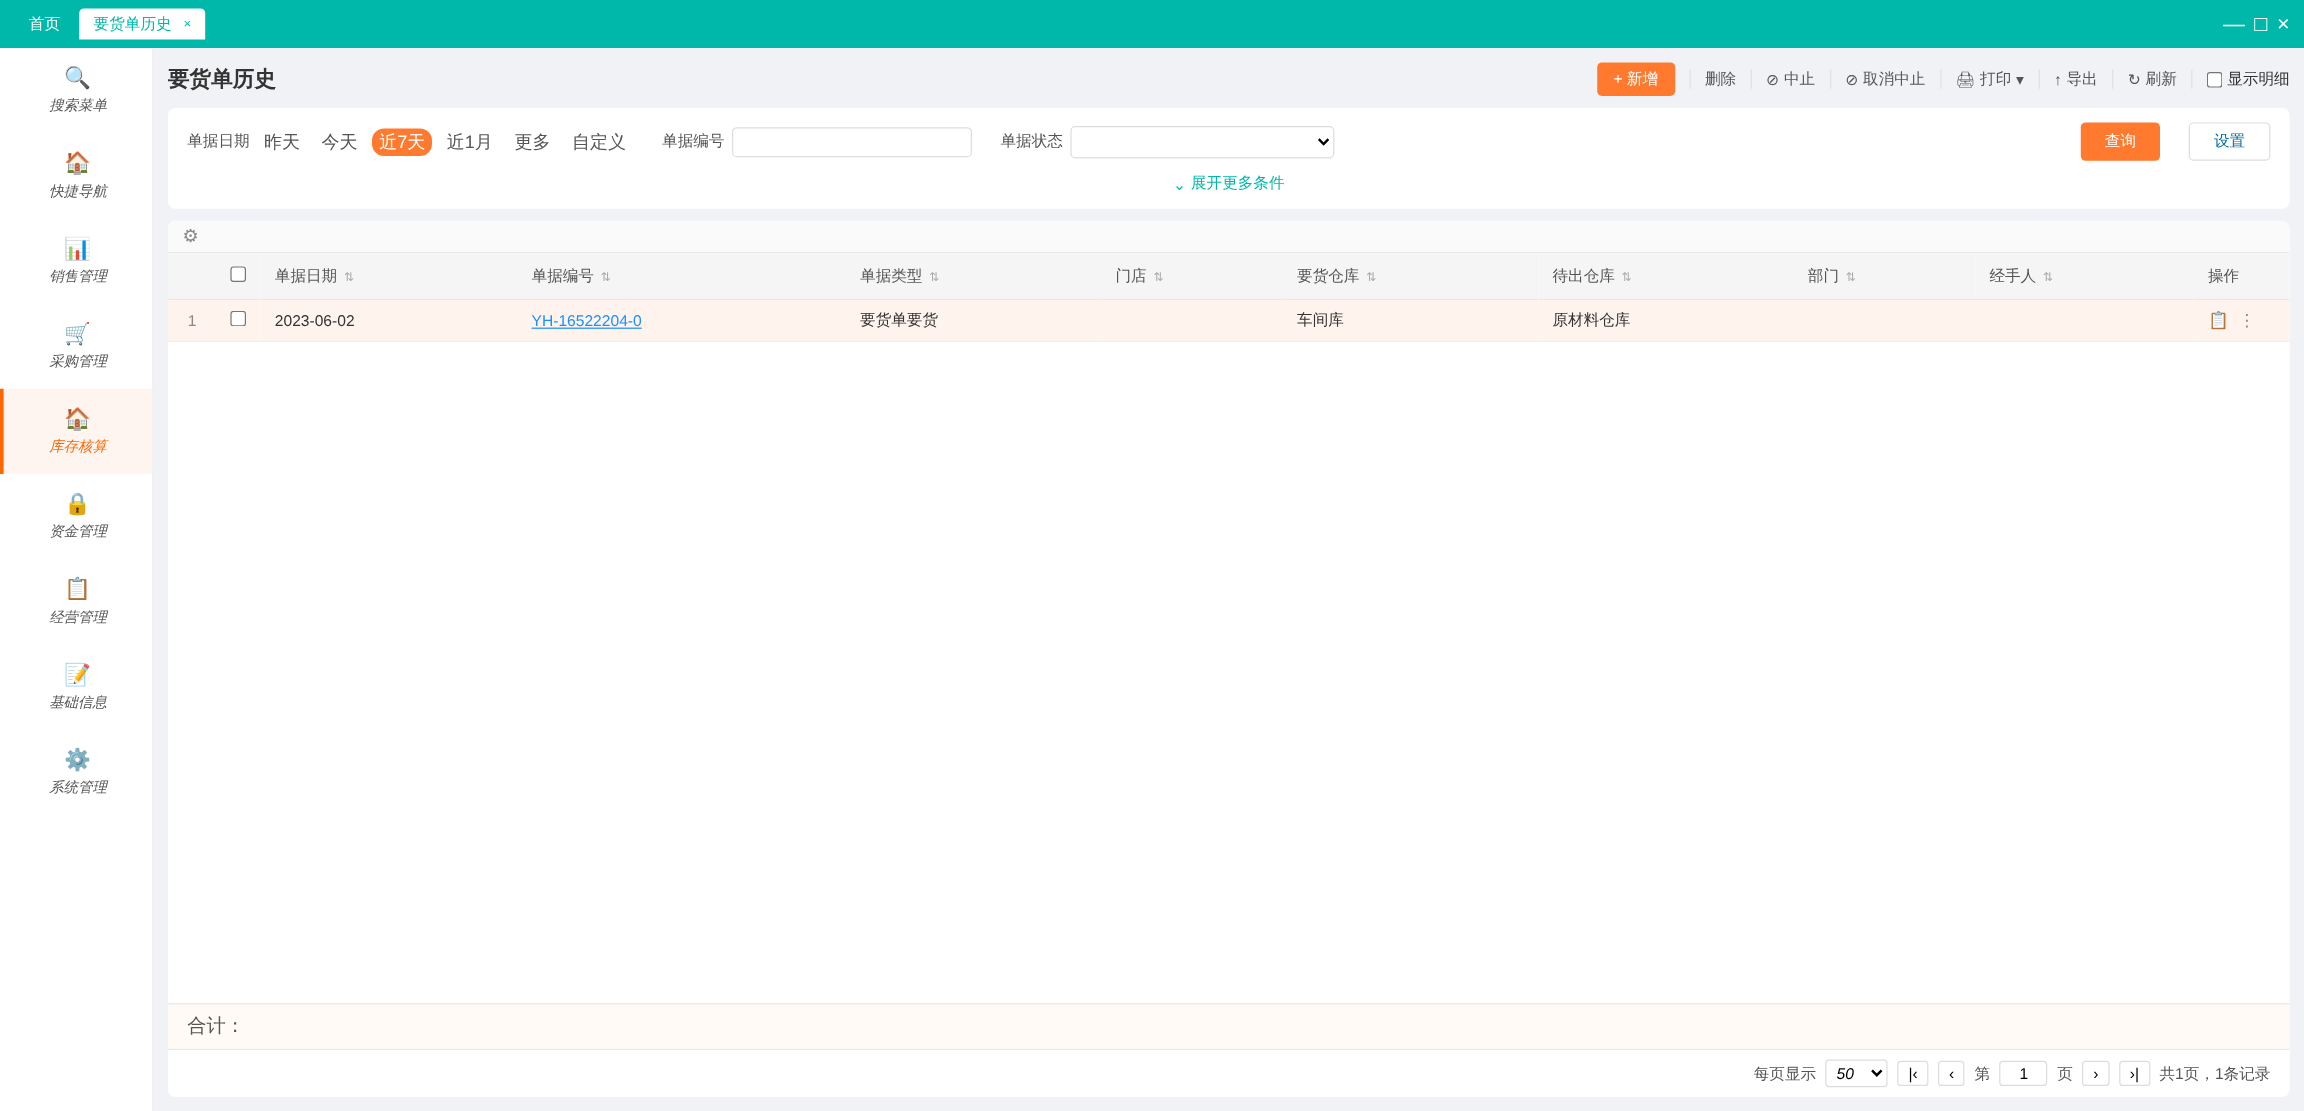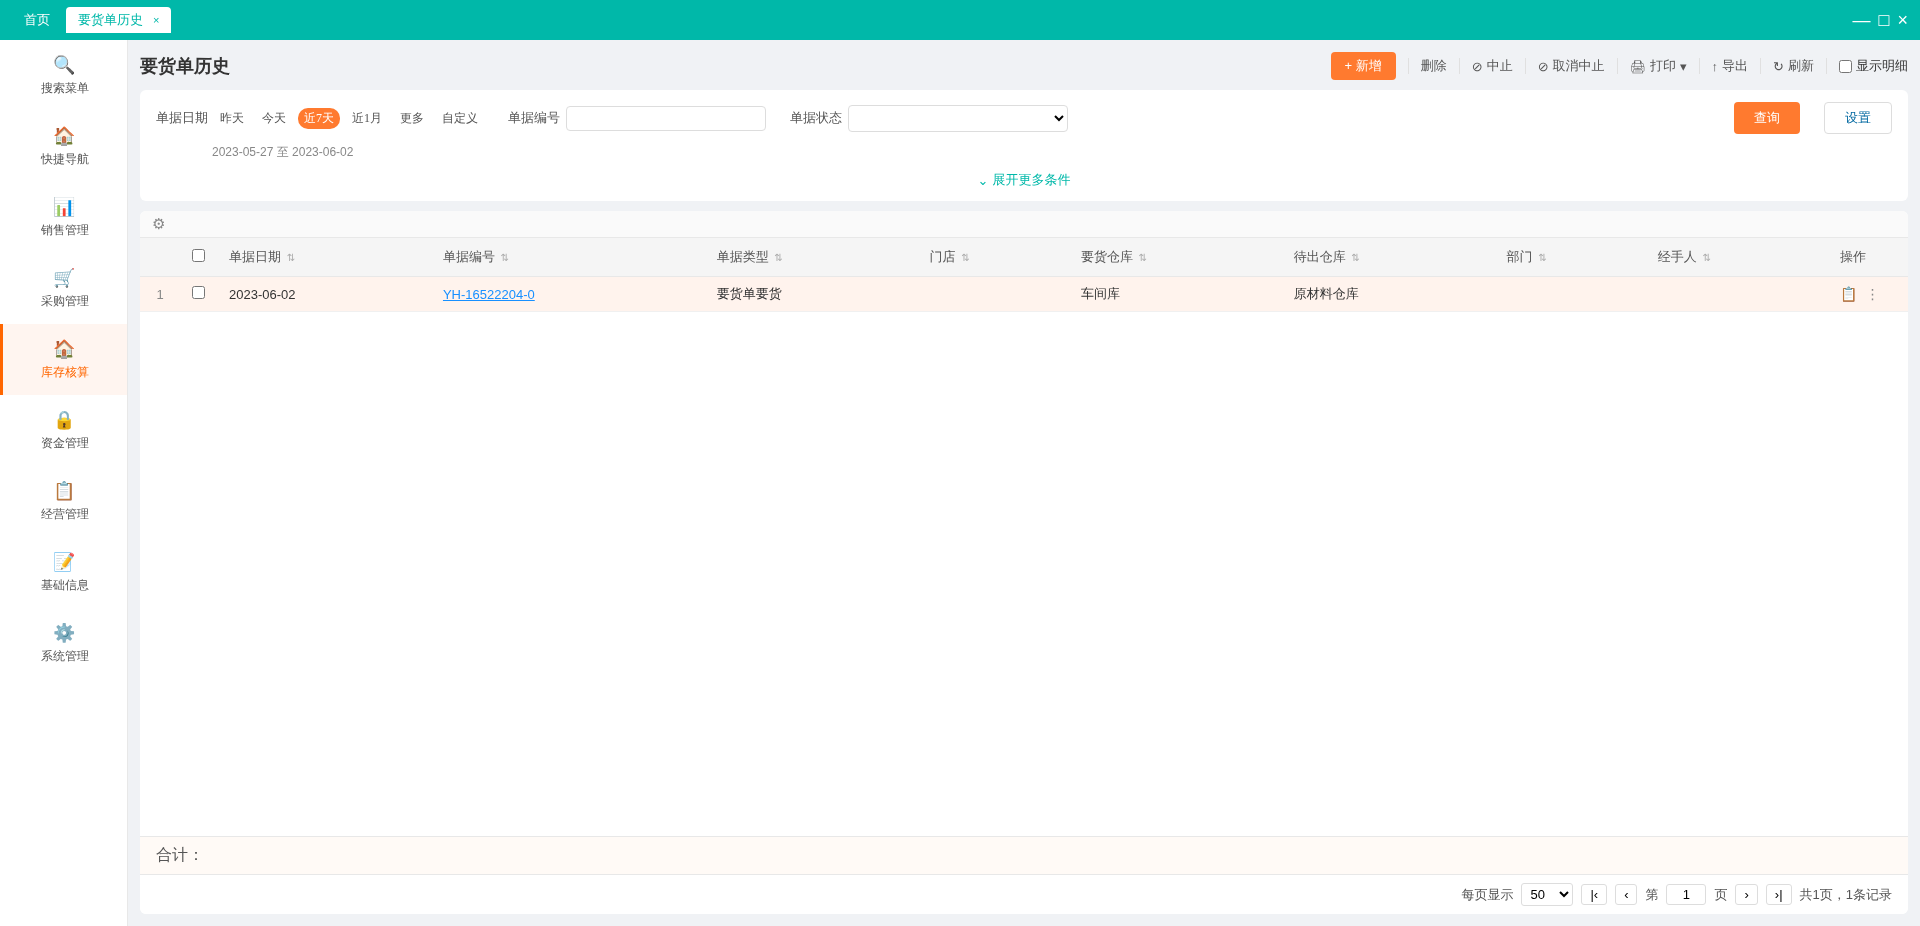--- a/index.html
+++ b/index.html
@@ -16,39 +16,39 @@
     .top-bar-actions span { cursor: pointer; }
 
     
     .main-layout { display: flex; flex: 1; overflow: hidden; }
 
     
     .sidebar { width: 128px; background: #fff; border-right: 1px solid #e8e8e8; display: flex; flex-direction: column; flex-shrink: 0; overflow-y: auto; }
     .sidebar-item { display: flex; flex-direction: column; align-items: center; padding: 14px 8px; cursor: pointer; gap: 4px; font-size: 12px; color: #555; border-left: 3px solid transparent; }
     .sidebar-item.active { background: #fff5f0; color: #ff6600; border-left: 3px solid #ff6600; }
     .sidebar-item .icon { font-size: 18px; }
-    .sidebar-item-label { font-size: 12px; }
+    .sidebar-item-label { font-size: 12px; font-style: italic; }
 
     
     .content { flex: 1; display: flex; flex-direction: column; overflow: hidden; background: #f0f2f5; padding: 12px; gap: 10px; }
 
     
     .page-header { display: flex; align-items: center; justify-content: space-between; }
     .page-title { font-size: 18px; font-weight: bold; color: #333; }
     .header-actions { display: flex; align-items: center; gap: 12px; }
     .header-btn { display: flex; align-items: center; gap: 4px; cursor: pointer; font-size: 13px; color: #555; }
     .divider-v { width: 1px; height: 16px; background: #e0e0e0; }
 
     
     .filter-bar { background: #fff; border-radius: 6px; padding: 12px 16px; display: flex; flex-direction: column; gap: 10px; }
     .filter-row { display: flex; align-items: center; gap: 24px; flex-wrap: wrap; }
     .filter-item { display: flex; align-items: center; gap: 6px; }
     .filter-label { color: #555; font-size: 13px; white-space: nowrap; }
     .filter-date-tabs { display: flex; gap: 6px; align-items: center; }
-    .date-tab { cursor: pointer; font-size: 12px; color: #555; padding: 2px 6px; border-radius: 10px; font-family: Liberation Serif, serif; }
+    .date-tab { cursor: pointer; font-size: 15px; color: #555; padding: 2px 6px; border-radius: 10px; }
     .date-tab.active { background: #ff7a2f; color: #fff; }
     .date-range { font-size: 12px; color: #888; }
     .filter-input { border: 1px solid #ddd; border-radius: 4px; padding: 4px 8px; font-size: 13px; width: 200px; outline: none; }
     .filter-select { border: 1px solid #ddd; border-radius: 4px; padding: 4px 8px; font-size: 13px; width: 160px; outline: none; background: #fff; }
     .expand-more { display: flex; align-items: center; gap: 4px; cursor: pointer; color: #00b8a9; font-size: 13px; justify-content: center; }
     .filter-actions { display: flex; gap: 24px; margin-left: auto; }
     .btn-query { background: #ff7a2f; color: #fff; border: none; border-radius: 4px; padding: 6px 20px; cursor: pointer; font-size: 13px; }
     .btn-setting { background: #fff; color: #0369a1; border: 1px solid #ddd; border-radius: 4px; padding: 6px 20px; cursor: pointer; font-size: 13px; }
 
     
@@ -66,21 +66,21 @@
     .checkbox-cell { width: 32px; }
     .row-num { color: #888; text-align: center; }
     .col-action { display: flex; gap: 8px; align-items: center; }
     .action-icon { cursor: pointer; color: #888; font-size: 14px; }
 
     
     .pagination { display: flex; align-items: center; justify-content: flex-end; padding: 8px 16px; gap: 8px; background: #fff; border-top: 1px solid #e8e8e8; font-size: 13px; color: #555; }
     .pagination-btn { border: 1px solid #ddd; background: #fff; padding: 2px 8px; cursor: pointer; border-radius: 3px; font-size: 13px; }
     .pagination-btn:disabled { color: #ccc; cursor: default; }
     .pagination-input { width: 40px; border: 1px solid #ddd; border-radius: 3px; text-align: center; padding: 2px 4px; font-size: 13px; }
-    .pagination-select { border: 1px solid #ddd; border-radius: 3px; padding: 2px 4px; font-size: 13px; background: #fff; }
+    .pagination-select { border: 1px solid #ddd; border-radius: 3px; padding: 2px 4px; font-size: 13px; background: #fff; font-style: italic; }
 
     
     .table-settings-row { display: flex; align-items: center; padding: 4px 12px; background: #fafafa; border-bottom: 1px solid #e8e8e8; }
     .settings-gear { cursor: pointer; color: #888; font-size: 15px; }
   </style>
 </head>
 <body>
 
 <div class="top-bar">
   <div class="top-bar-tab home">
@@ -191,23 +191,20 @@
             <option value=""></option>
           </select>
         </div>
 
         <div class="filter-actions">
           <button class="btn-query">查询</button>
           <button class="btn-setting">设置</button>
         </div>
       </div>
 
-      <div style="padding-left:56px;">
-        <span class="date-range">2023-05-27 至 2023-06-02</span>
-      </div>
 
       <div style="display:flex;justify-content:center;">
         <span class="expand-more">
           <span>⌄</span>
           <span>展开更多条件</span>
         </span>
       </div>
     </div>
 
     <div class="table-container">

